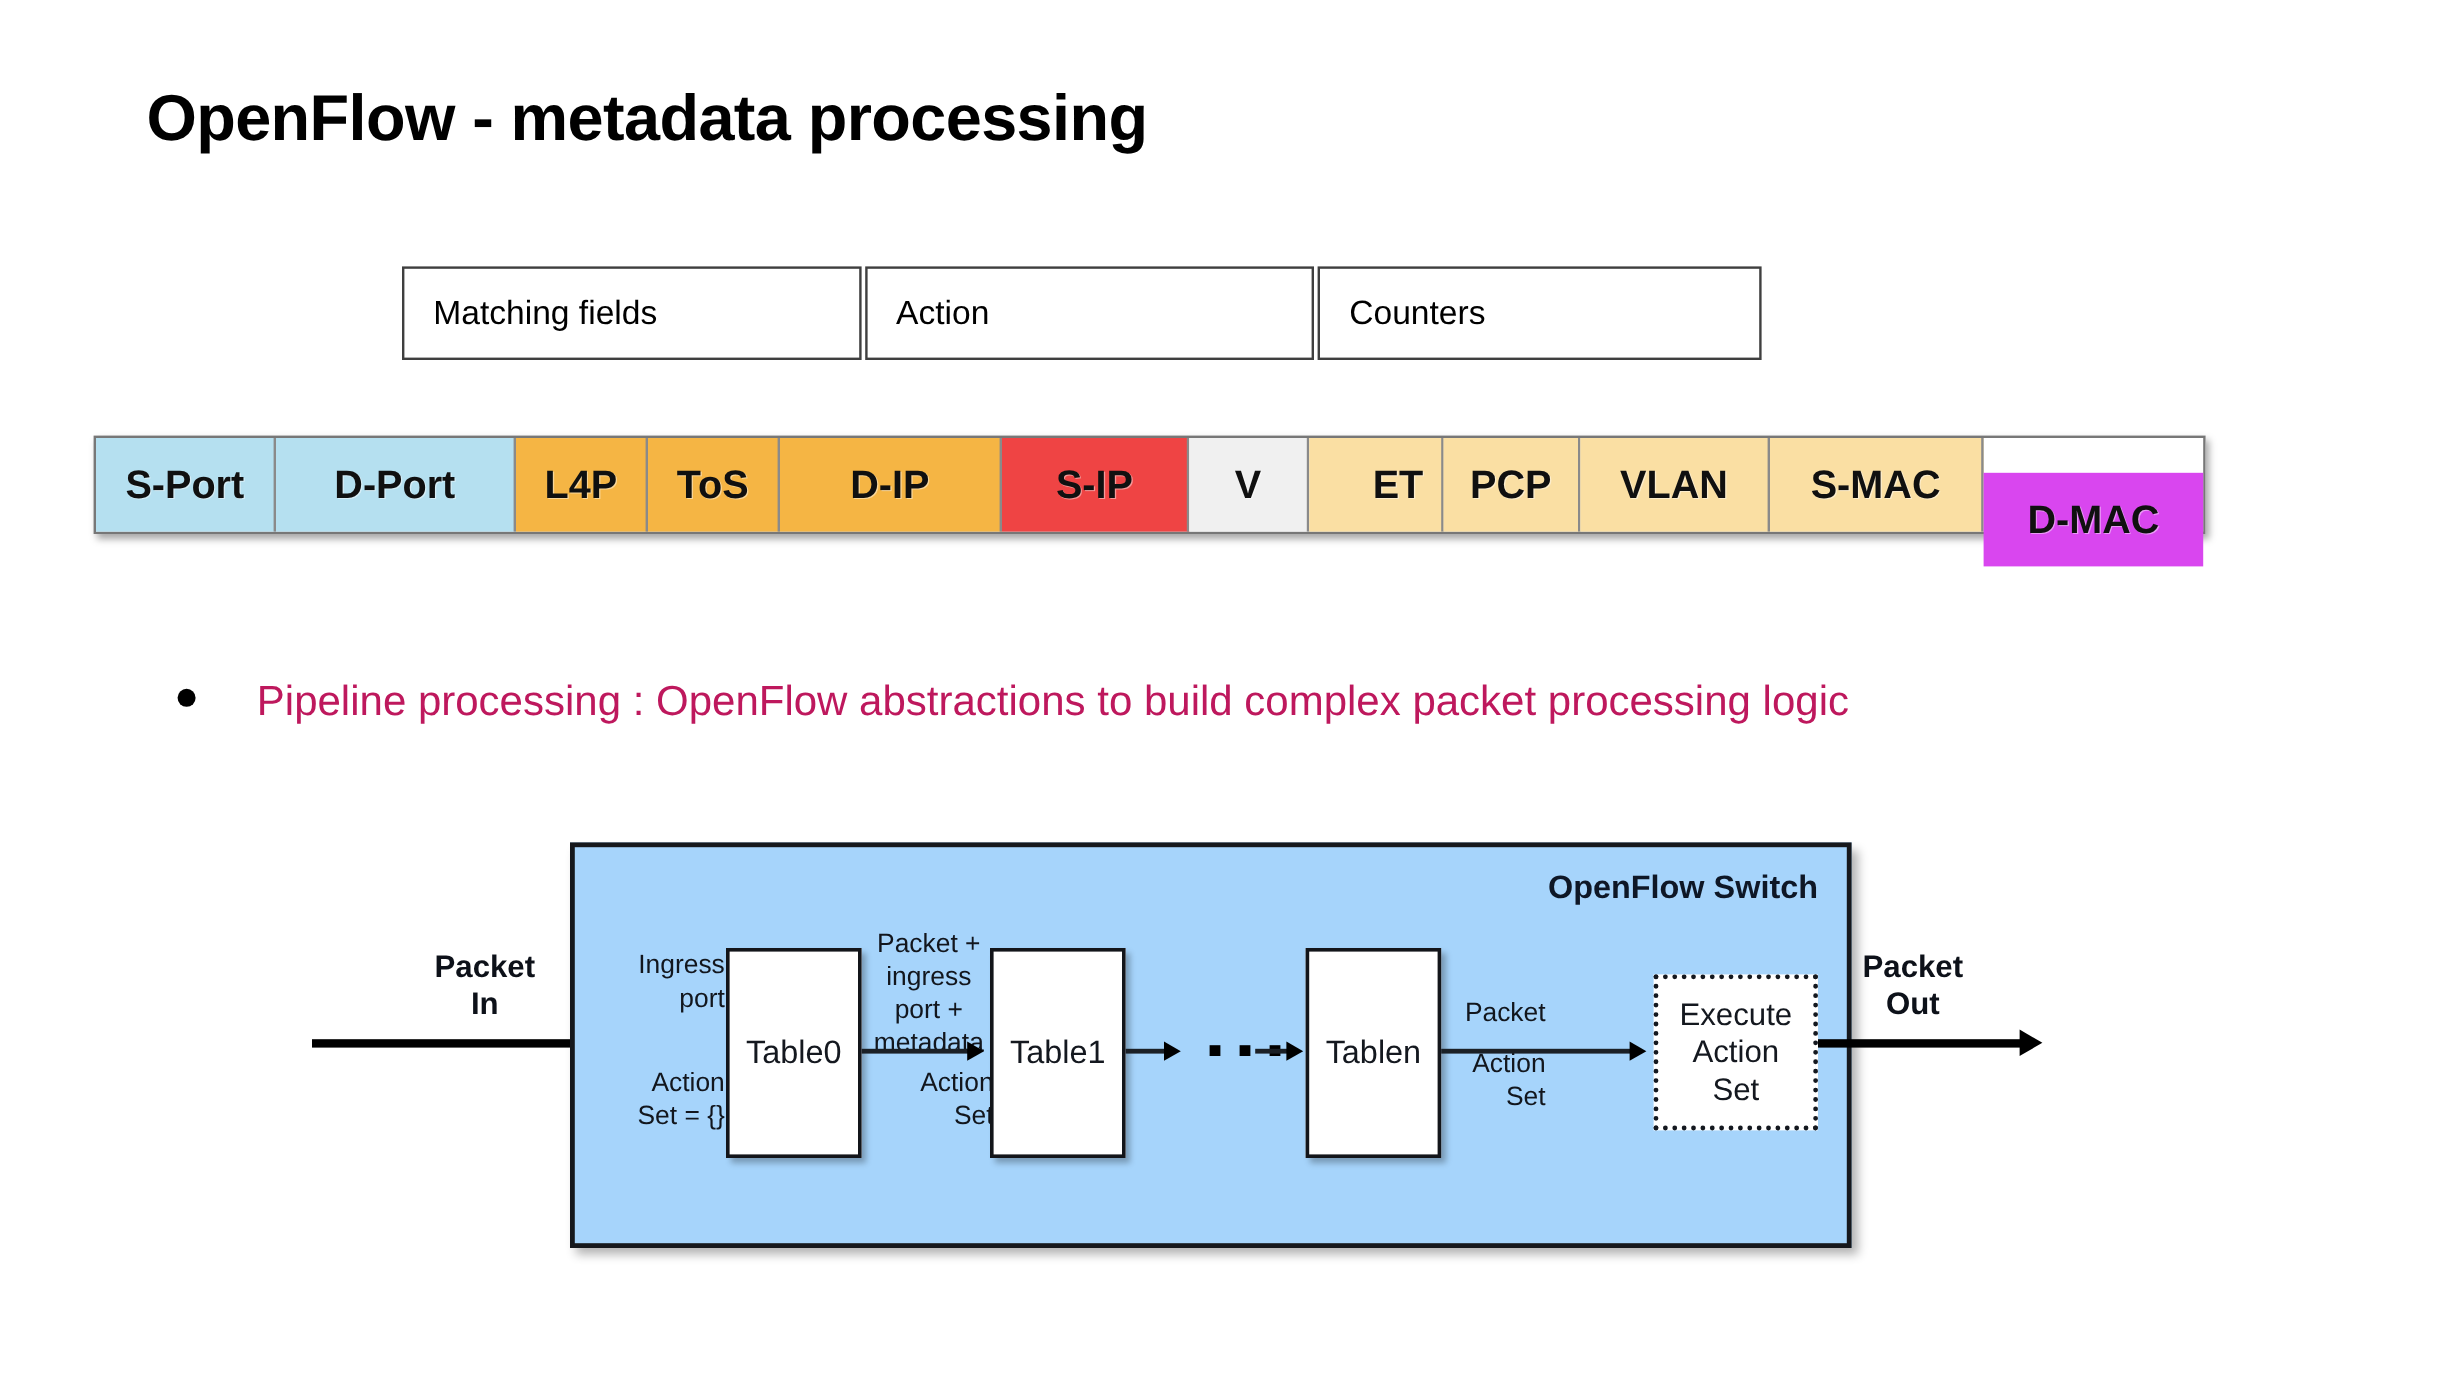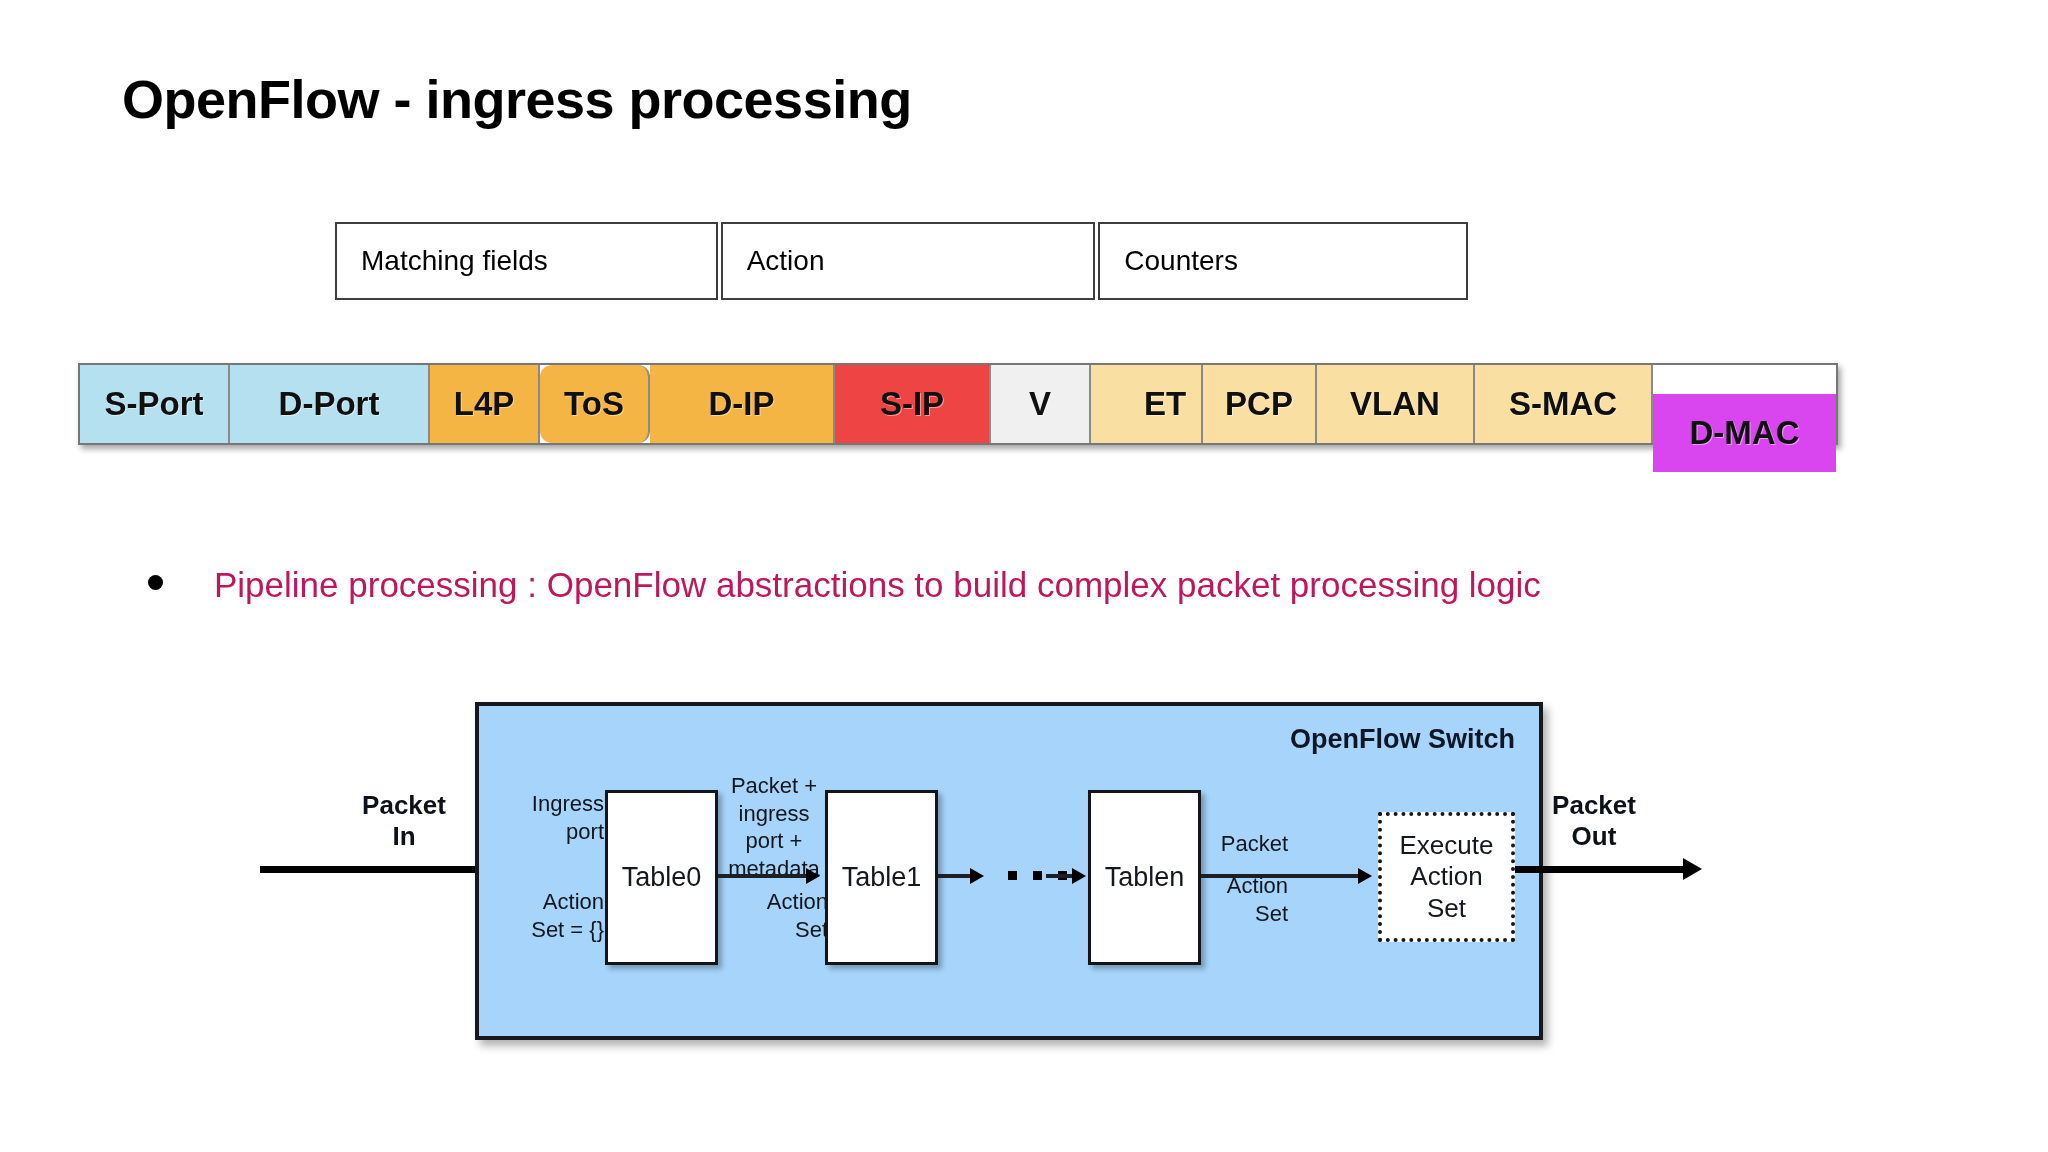--- a/index.html
+++ b/index.html
@@ -218,33 +218,33 @@
   .dots { position: absolute; display: flex; gap: 16px; }
   .dots i {
     width: 9px; height: 9px; background: #000000; display: block;
   }
 </style>
 </head>
 <body>
 
 <div class="slide">
 
-  <div class="slide-title">OpenFlow - ingress processing</div>
+  <div class="slide-title">OpenFlow - metadata processing</div>
 
   <div class="entry-table">
     <div class="entry-cell cell-matching">Matching fields</div>
     <div class="entry-cell cell-action">Action</div>
     <div class="entry-cell cell-counters">Counters</div>
   </div>
 
   <div class="field-bar">
     <div class="field-cell" style="width:150px;background:#b5e0f0;">S-Port</div>
     <div class="field-cell" style="width:200px;background:#b5e0f0;">D-Port</div>
     <div class="field-cell" style="width:110px;background:#f5b544;">L4P</div>
-    <div class="field-cell" style="width:110px;background:#f5b544;border-radius:12px;">ToS</div>
+    <div class="field-cell" style="width:110px;background:#f5b544;">ToS</div>
     <div class="field-cell" style="width:185px;background:#f5b544;">D-IP</div>
     <div class="field-cell" style="width:156px;background:#ef4444;">S-IP</div>
     <div class="field-cell" style="width:100px;background:#f0f0f0;">V</div>
     <div class="field-cell" style="width:112px;background:#fadfa3;padding-left:38px;">ET</div>
     <div class="field-cell" style="width:114px;background:#fadfa3;">PCP</div>
     <div class="field-cell" style="width:158px;background:#fadfa3;">VLAN</div>
     <div class="field-cell" style="width:178px;background:#fadfa3;">S-MAC</div>
     <div class="field-cell" style="width:183px;background:#d946ef;margin-top:29px;">D-MAC</div>
   </div>
 

